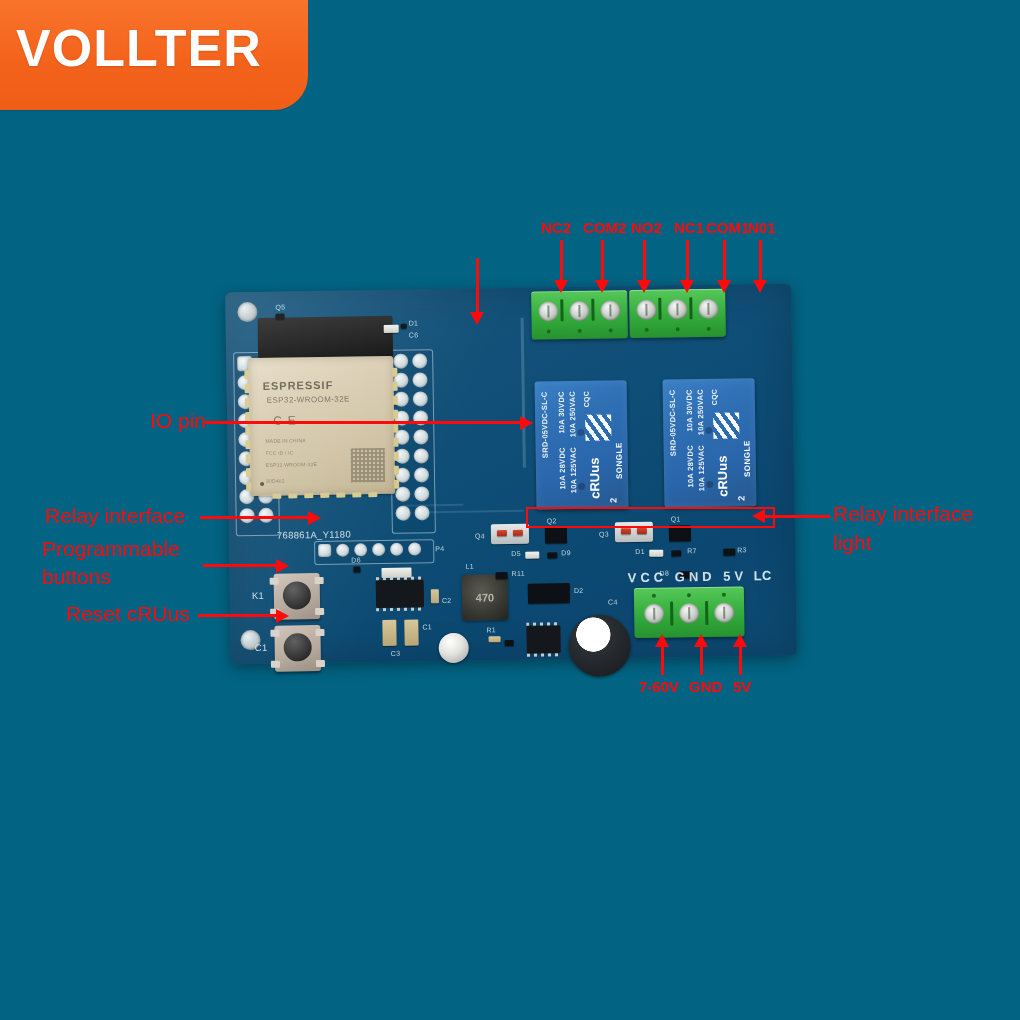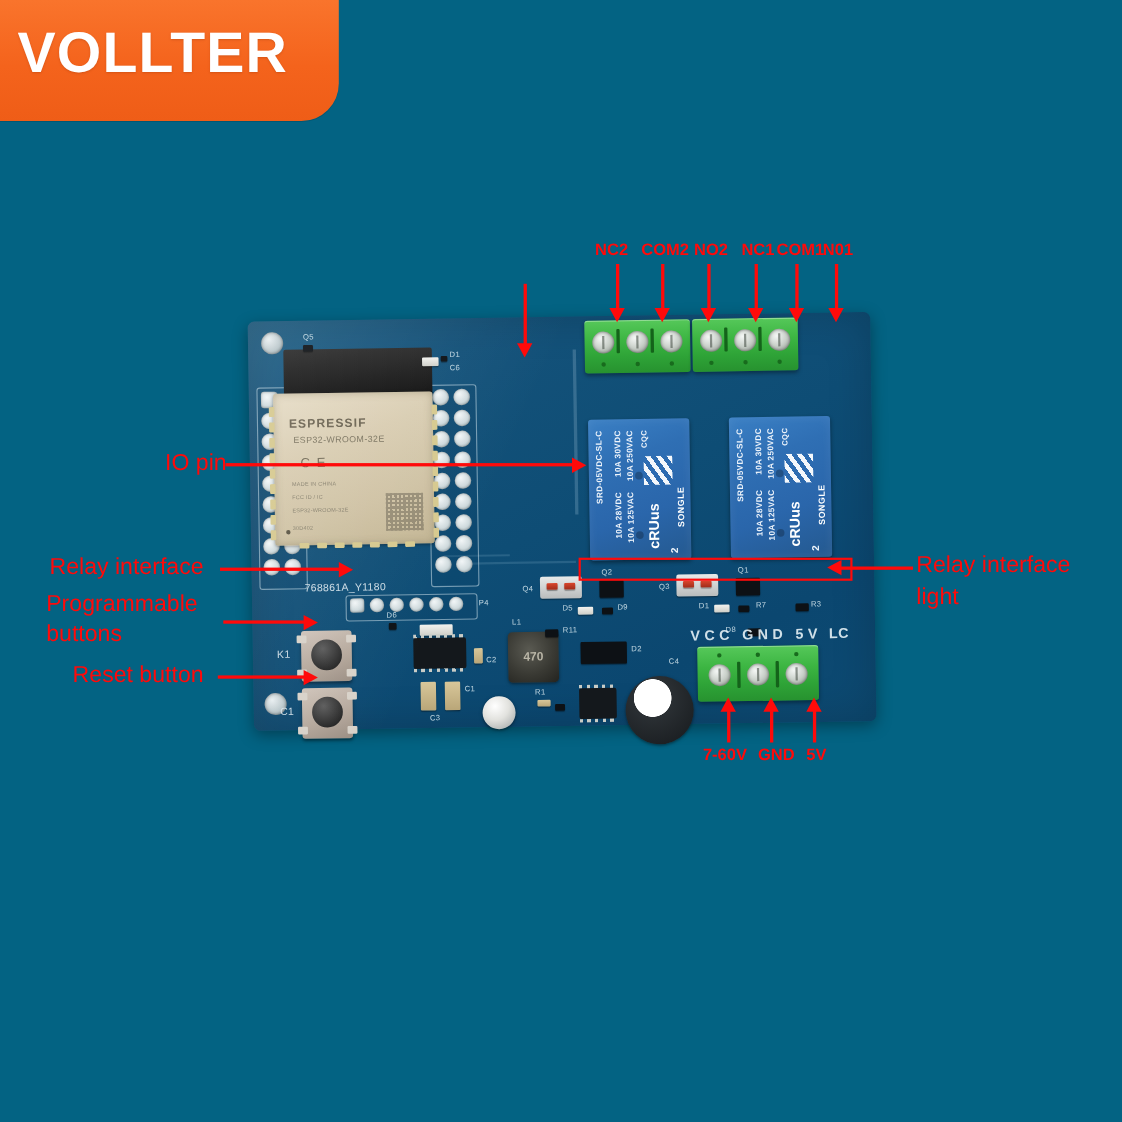--- a/index.html
+++ b/index.html
@@ -423,21 +423,21 @@
 
   <div class="ann" style="left:45px;top:505px;">Relay interface</div>
   <div class="ln h" style="left:200px;top:516px;width:110px;"></div>
   <div class="arw right" style="left:308px;top:511px;"></div>
 
   <div class="ann" style="left:42px;top:538px;">Programmable</div>
   <div class="ann" style="left:42px;top:566px;text-align:center;">buttons</div>
   <div class="ln h" style="left:203px;top:564px;width:75px;"></div>
   <div class="arw right" style="left:276px;top:559px;"></div>
 
-  <div class="ann" style="left:66px;top:603px;">Reset button</div>
+  <div class="ann" style="left:66px;top:603px;">Reset cRUus</div>
   <div class="ln h" style="left:198px;top:614px;width:80px;"></div>
   <div class="arw right" style="left:276px;top:609px;"></div>
 
   <div class="ann" style="left:833px;top:503px;">Relay interface</div>
   <div class="ann" style="left:833px;top:532px;">light</div>
   <div class="hlbox" style="left:526px;top:507px;width:245px;height:17px;"></div>
   <div class="ln h" style="left:760px;top:515px;width:70px;"></div>
   <div class="arw left" style="left:752px;top:509px;"></div>
 
   <div class="ann sm" style="left:639px;top:679px;">7-60V</div>

